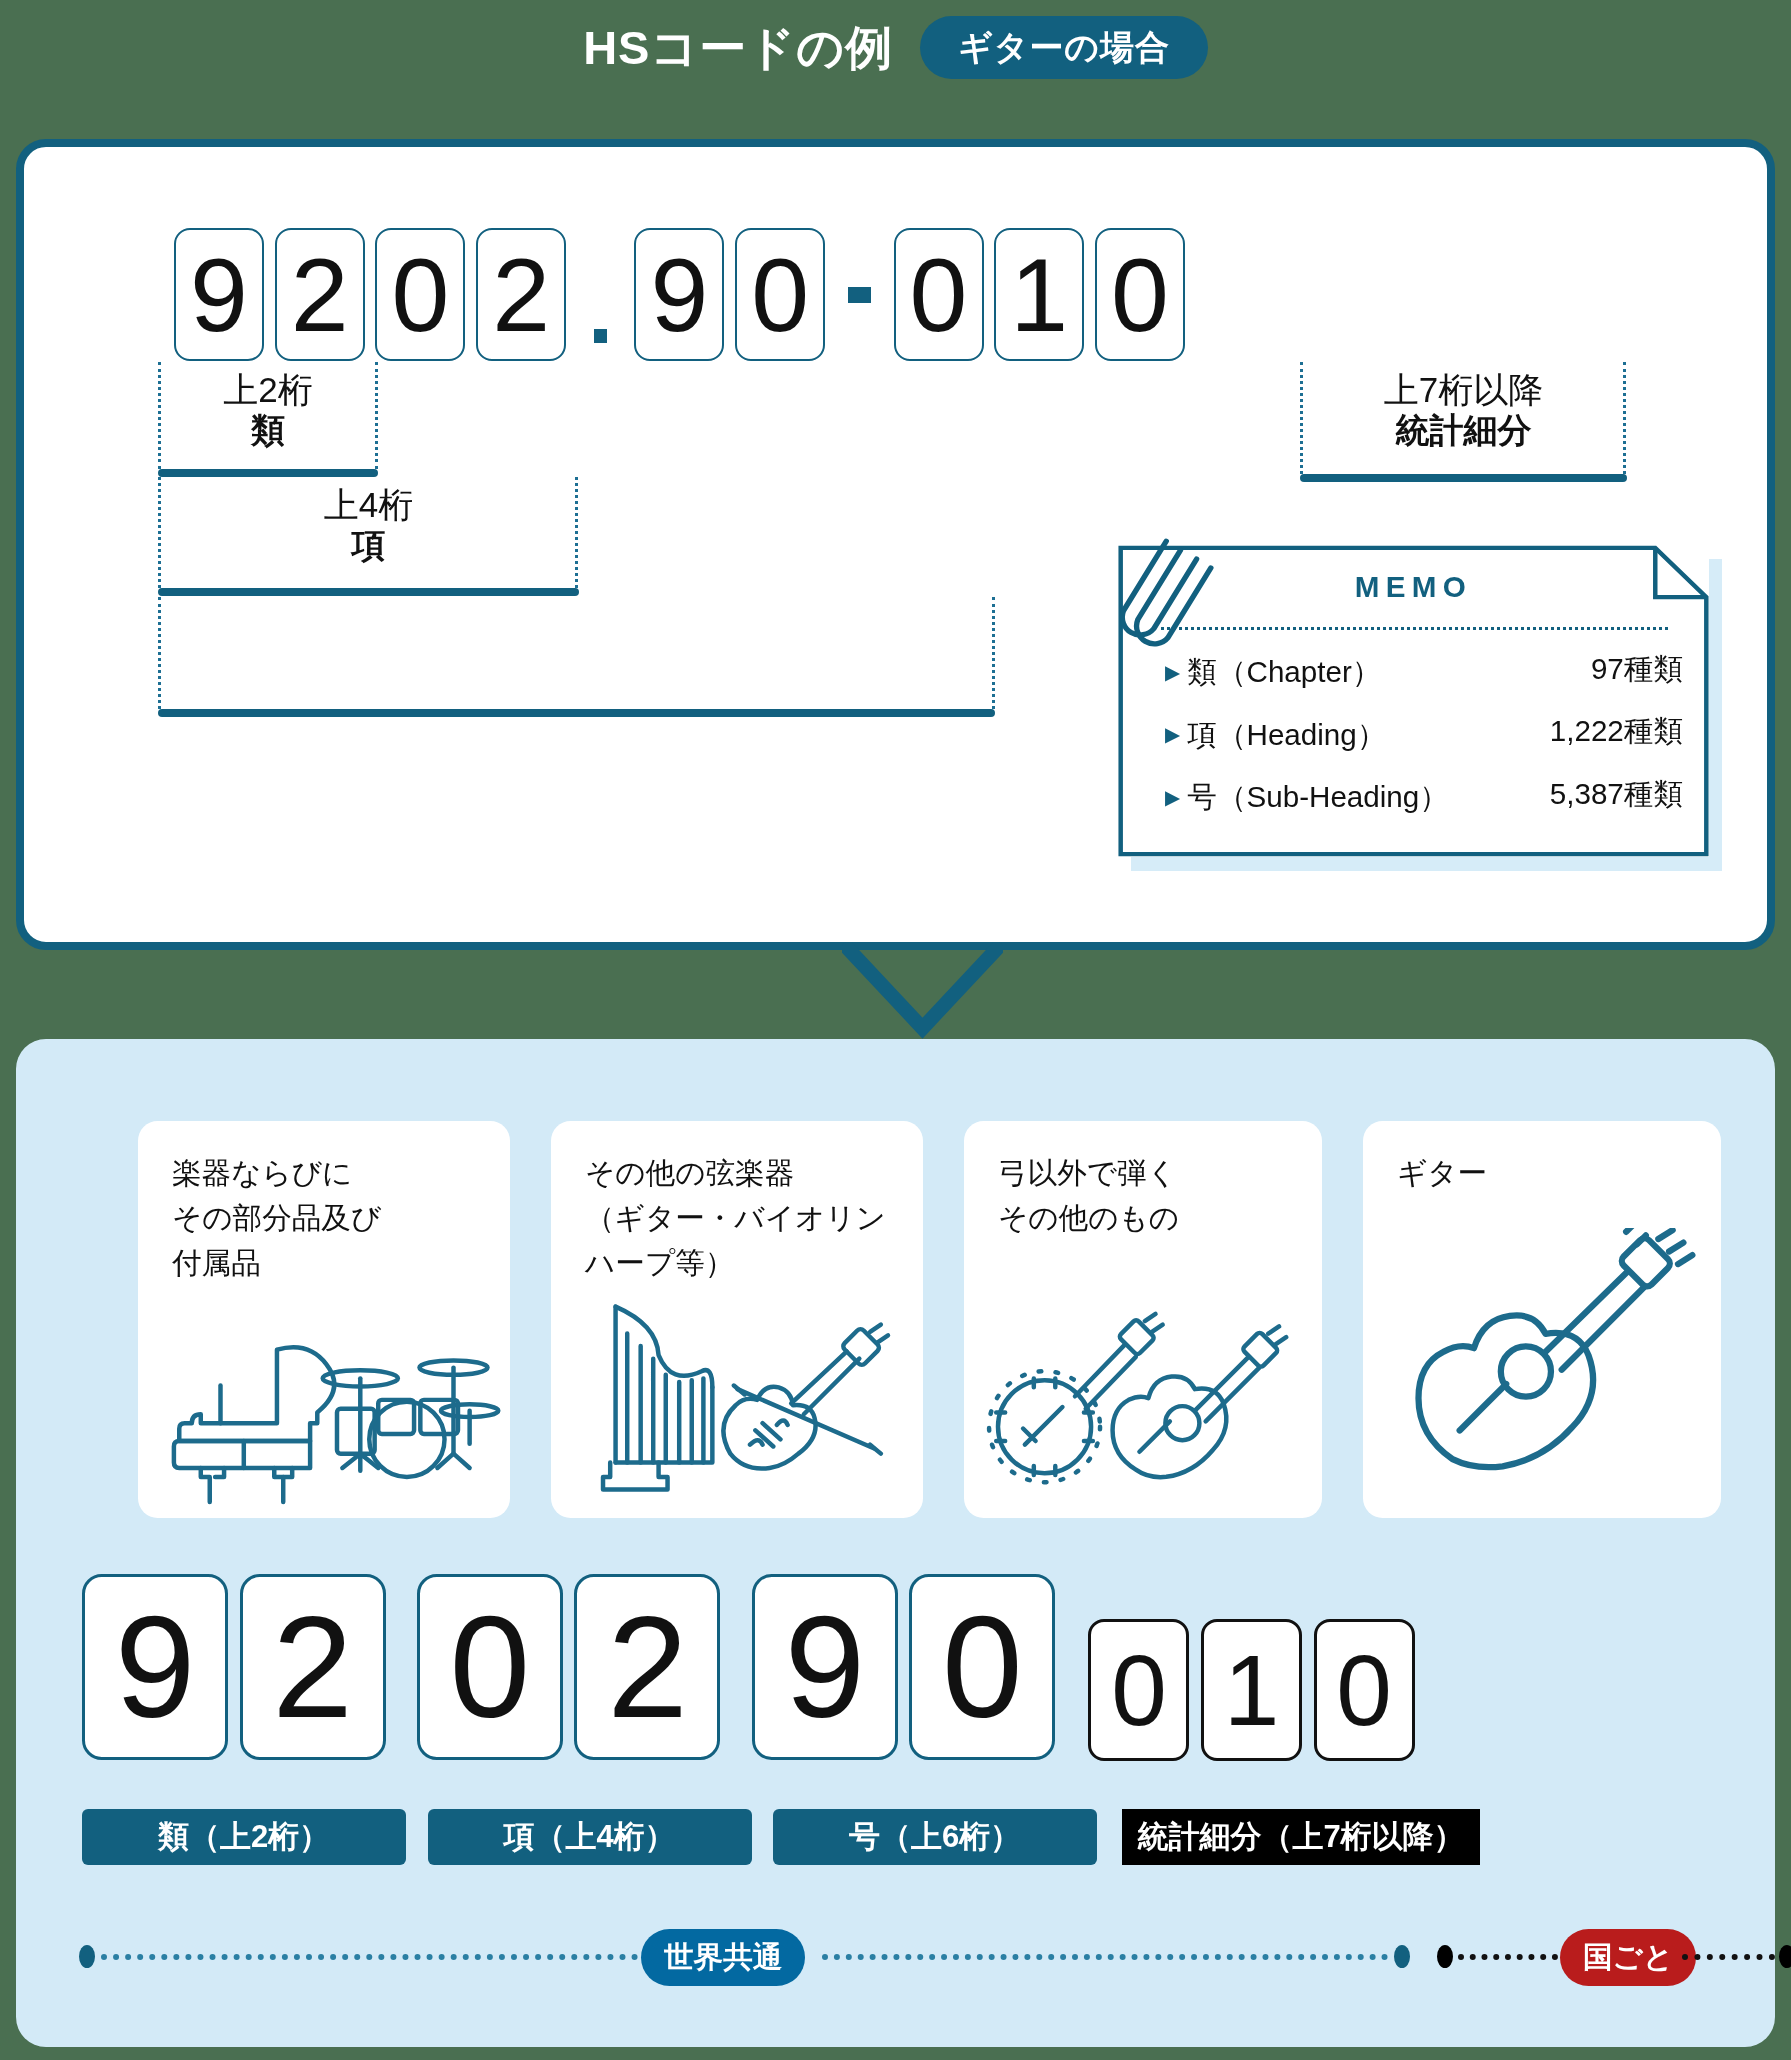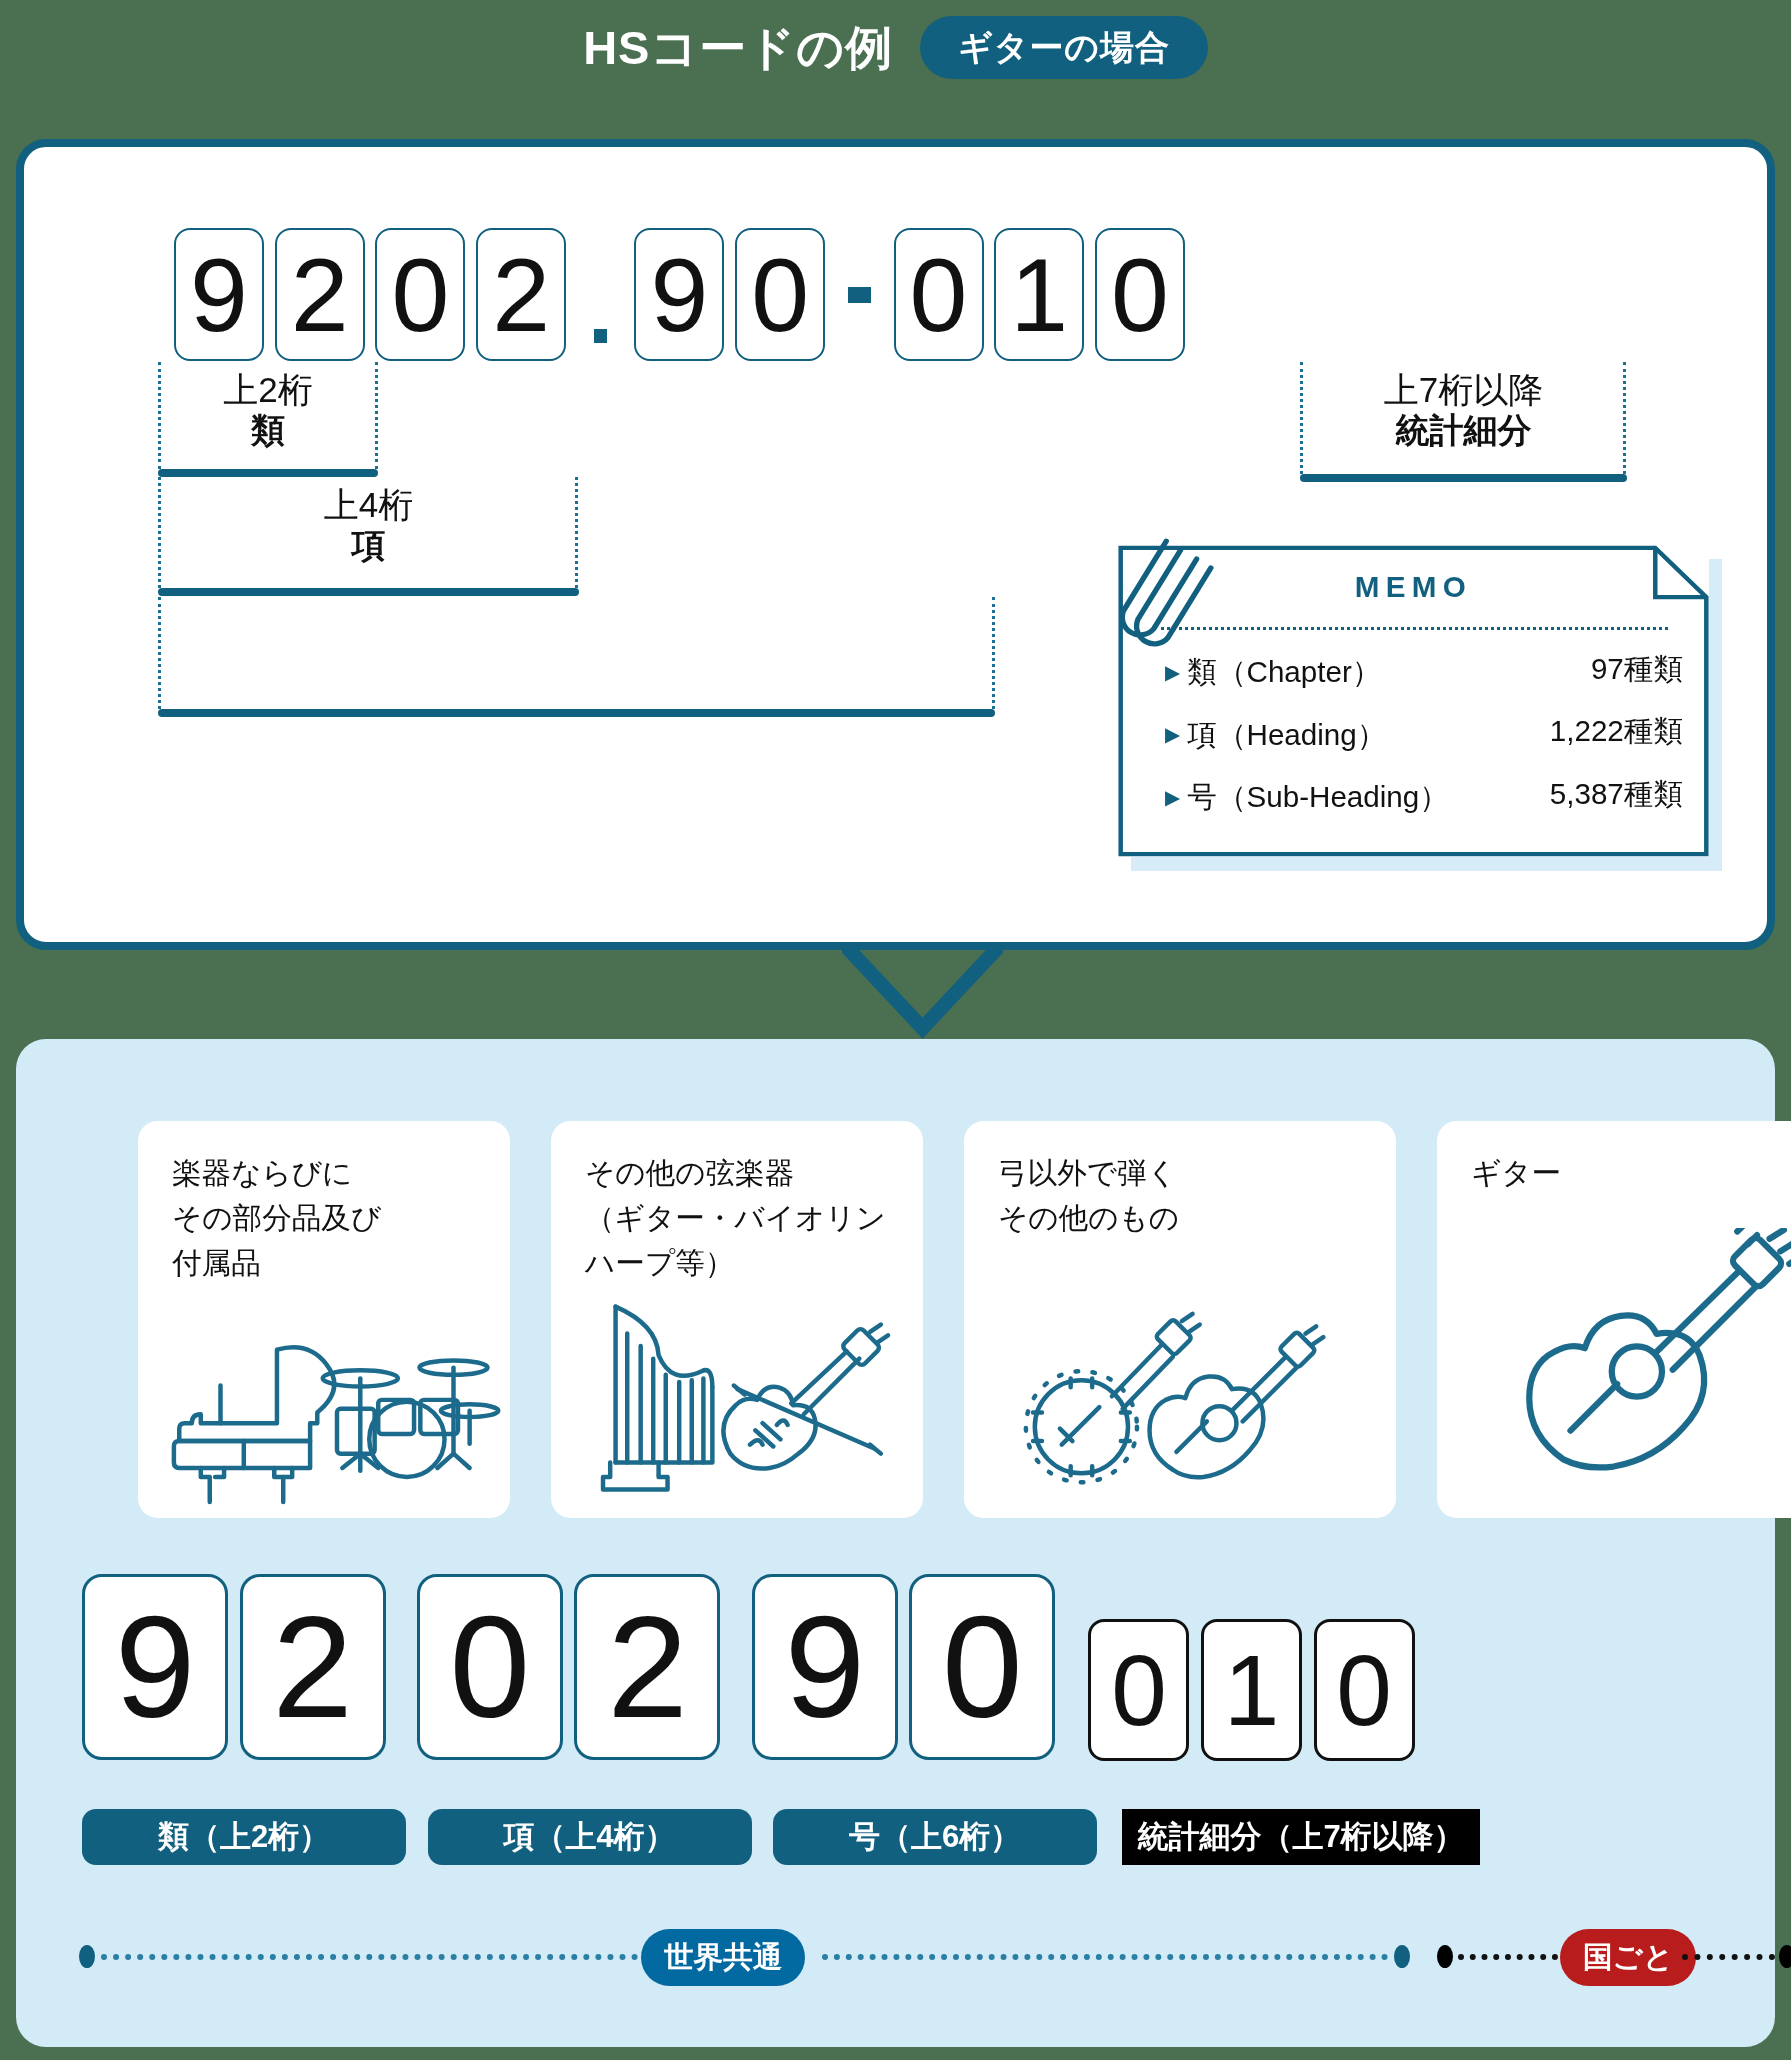--- a/index.html
+++ b/index.html
@@ -100,21 +100,21 @@
     width: 1759px; height: 1008px;
     background: #d3eaf7; border-radius: 30px;
   }
 
   
   .cards { position: absolute; left: 90px; top: 1121px; display: flex; gap: 41px; margin-left: 48px; }
   .icard {
     width: 372px; height: 397px; background: #fff; border-radius: 19.7px;
     position: relative; overflow: hidden;
   }
-  .icard:nth-child(3), .icard:nth-child(4) { width: 432px; }
+  .icard:nth-child(3), .icard:nth-child(4) { width: 358px; }
   .icard .ctext {
     position: absolute; left: 34px; top: 30px; right: 14.3px;
     font-size: 29.6px; line-height: 1.52; color: #111; font-weight: 500;
   }
   .icard .cicon { position: absolute; left: 0; bottom: 7.2px; width: 100%; height: 233px; }
 
   
   .digits-bottom { position: absolute; left: 82px; top: 1574px; display: flex; align-items: flex-start; }
   .bgroup { display: flex; }
   .bbox {
@@ -130,21 +130,21 @@
     font-size: 100px; color: #111; line-height: 1; margin-right: 11.6px;
   }
   .gap-a { width: 19.7px; }
   .gap-b { width: 19.7px; }
   .gap-c { width: 21.5px; }
 
   
   .glabels { position: absolute; left: 82px; top: 1809px; display: flex; }
   .glabel {
     height: 56px; display: flex; align-items: center; justify-content: center;
-    color: #fff; font-size: 31px; font-weight: 700; border-radius: 14px;
+    color: #fff; font-size: 31px; font-weight: 700; border-radius: 6px;
   }
   .glabel.teal  { background: #12607f; }
   .glabel.black { background: #000; border-radius: 0; }
 
   
   .legend { position: absolute; left: 79px; top: 1926px; width: 1639px; height: 63px; }
   .leg-dot {
     position: absolute; top: 19px; width: 16px; height: 23px;
     border-radius: 50%;
   }

